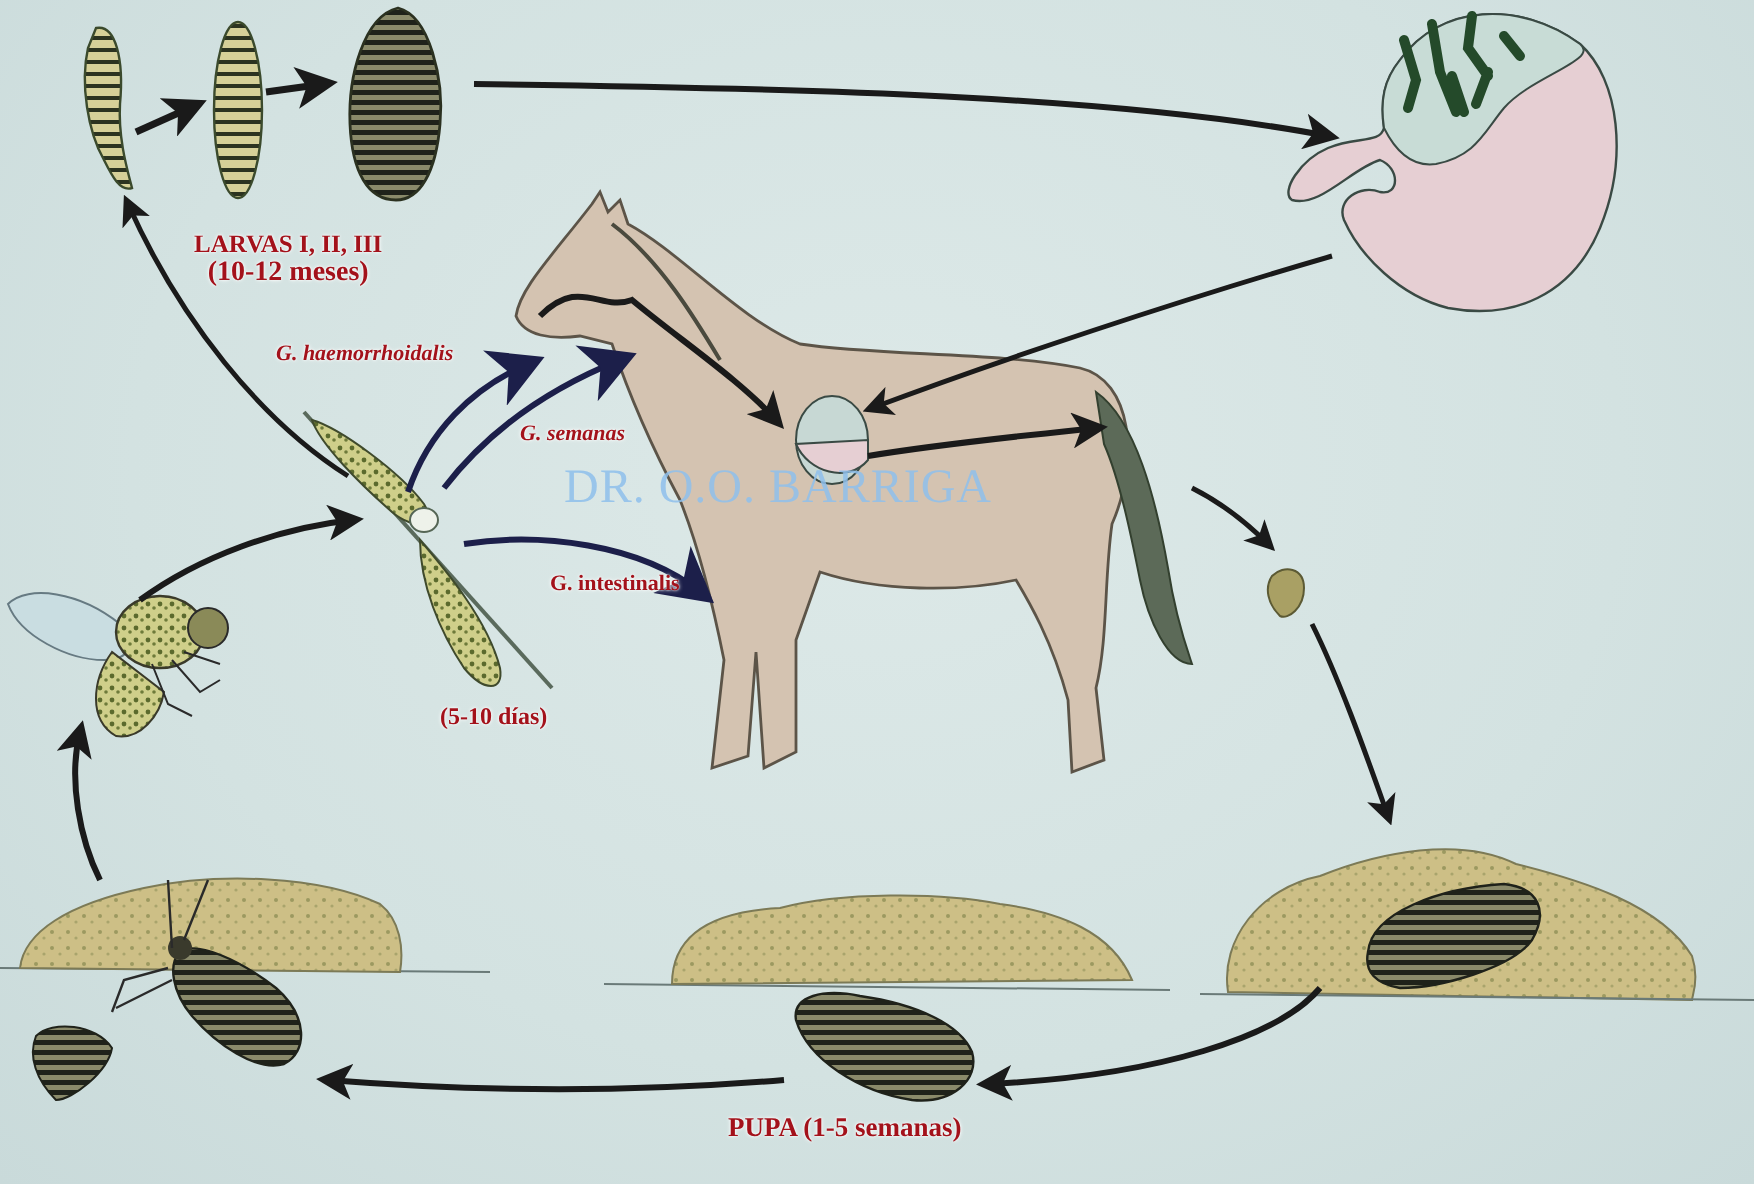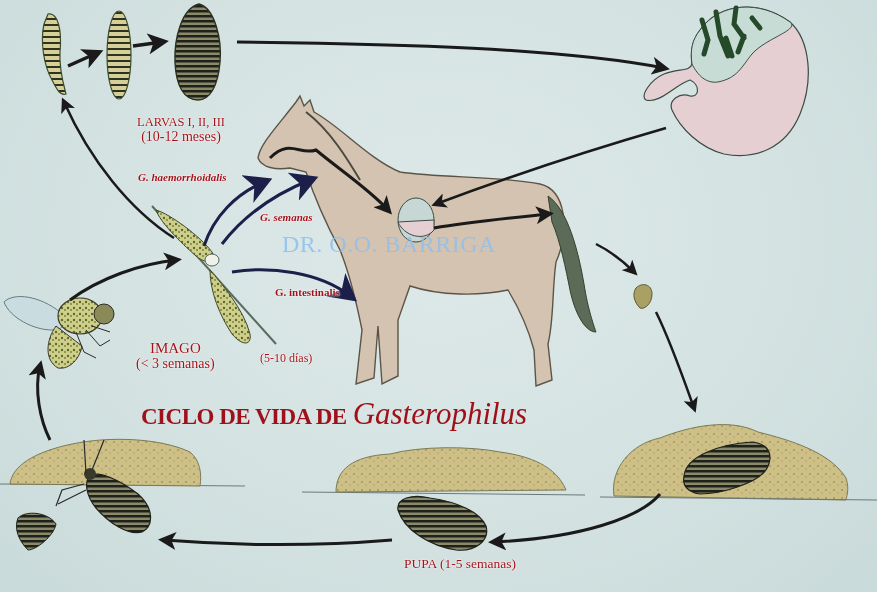--- a/index.html
+++ b/index.html
@@ -1,21 +1,21 @@
 <!DOCTYPE html>
 <html><head>
 <meta charset="utf-8">
 <style>
   html, body { margin: 0; padding: 0; }
   body { width: 877px; height: 592px; overflow: hidden; background: #d6e4e3; position: relative; }
   .canvas { position: absolute; left: 0; top: 0; width: 877px; height: 592px;
     background: radial-gradient(ellipse at 50% 40%, #dde9e8 0%, #d3e2e1 60%, #c9dada 100%); }
   svg.art { position: absolute; left: 0; top: 0; }
-  .lbl { position: absolute; font-family: "Liberation Serif", serif; color: #a3121b; font-weight: normal; white-space: nowrap;
-    text-shadow: 0 0 2px #fff, 0 0 1px #fff; line-height: 1.05; margin-left: 40px; }
+  .lbl { position: absolute; font-family: "Liberation Serif", serif; color: #a3121b; font-weight: bold; white-space: nowrap;
+    text-shadow: 0 0 2px #fff, 0 0 1px #fff; line-height: 1.05; }
   .lbl.center { text-align: center; }
   .species { position: absolute; font-family: "Liberation Serif", serif; color: #a3121b; font-weight: bold; font-size: 11px; white-space: nowrap;
     text-shadow: 0 0 2px #fff, 0 0 1px #fff; }
   .species.it { font-style: italic; }
   .title { position: absolute; left: 141px; top: 396px; white-space: nowrap; color: #a0101a; }
   .title .t1 { font-family: "Liberation Serif", serif; font-weight: bold; font-size: 23px; letter-spacing: -0.5px; }
   .title .t2 { font-family: "Liberation Serif", serif; font-style: italic; font-size: 31px; margin-left: 6px; }
   .watermark { position: absolute; left: 282px; top: 231px; font-family: "Liberation Serif", serif; font-size: 24px; color: #8fc0ec; opacity: 0.85; white-space: nowrap; letter-spacing: 0.5px; }
 </style>
 </head>
@@ -144,26 +144,19 @@
   <div>LARVAS I, II, III</div>
   <div style="font-size:14px; margin-top:1px;">(10-12 meses)</div>
 </div>
 
 <div class="species it" style="left:138px; top:171px;">G. haemorrhoidalis</div>
 <div class="species it" style="left:260px; top:211px;">G. semanas</div>
 <div class="species" style="left:251px; top:286px;margin-left:24px;">G. intestinalis</div>
 
 <div class="watermark">DR. O.O. BARRIGA</div>
 
-<div class="lbl center" style="left:96px; top:341px; font-size:14px;">
-  <div style="font-size:15px;">IMAGO</div>
-  <div>(&lt; 3 semanas)</div>
-</div>
 
 <div class="lbl" style="left:220px; top:352px; font-size:12px;text-align:right;">(5-10 días)</div>
 
-<div class="title">
-  <span class="t1">CICLO DE VIDA DE</span><span class="t2">Gasterophilus</span>
-</div>
 
 <div class="lbl" style="left:364px; top:557px; font-size:13.5px;">PUPA (1-5 semanas)</div>
 
 </div>
 
 </body></html>

